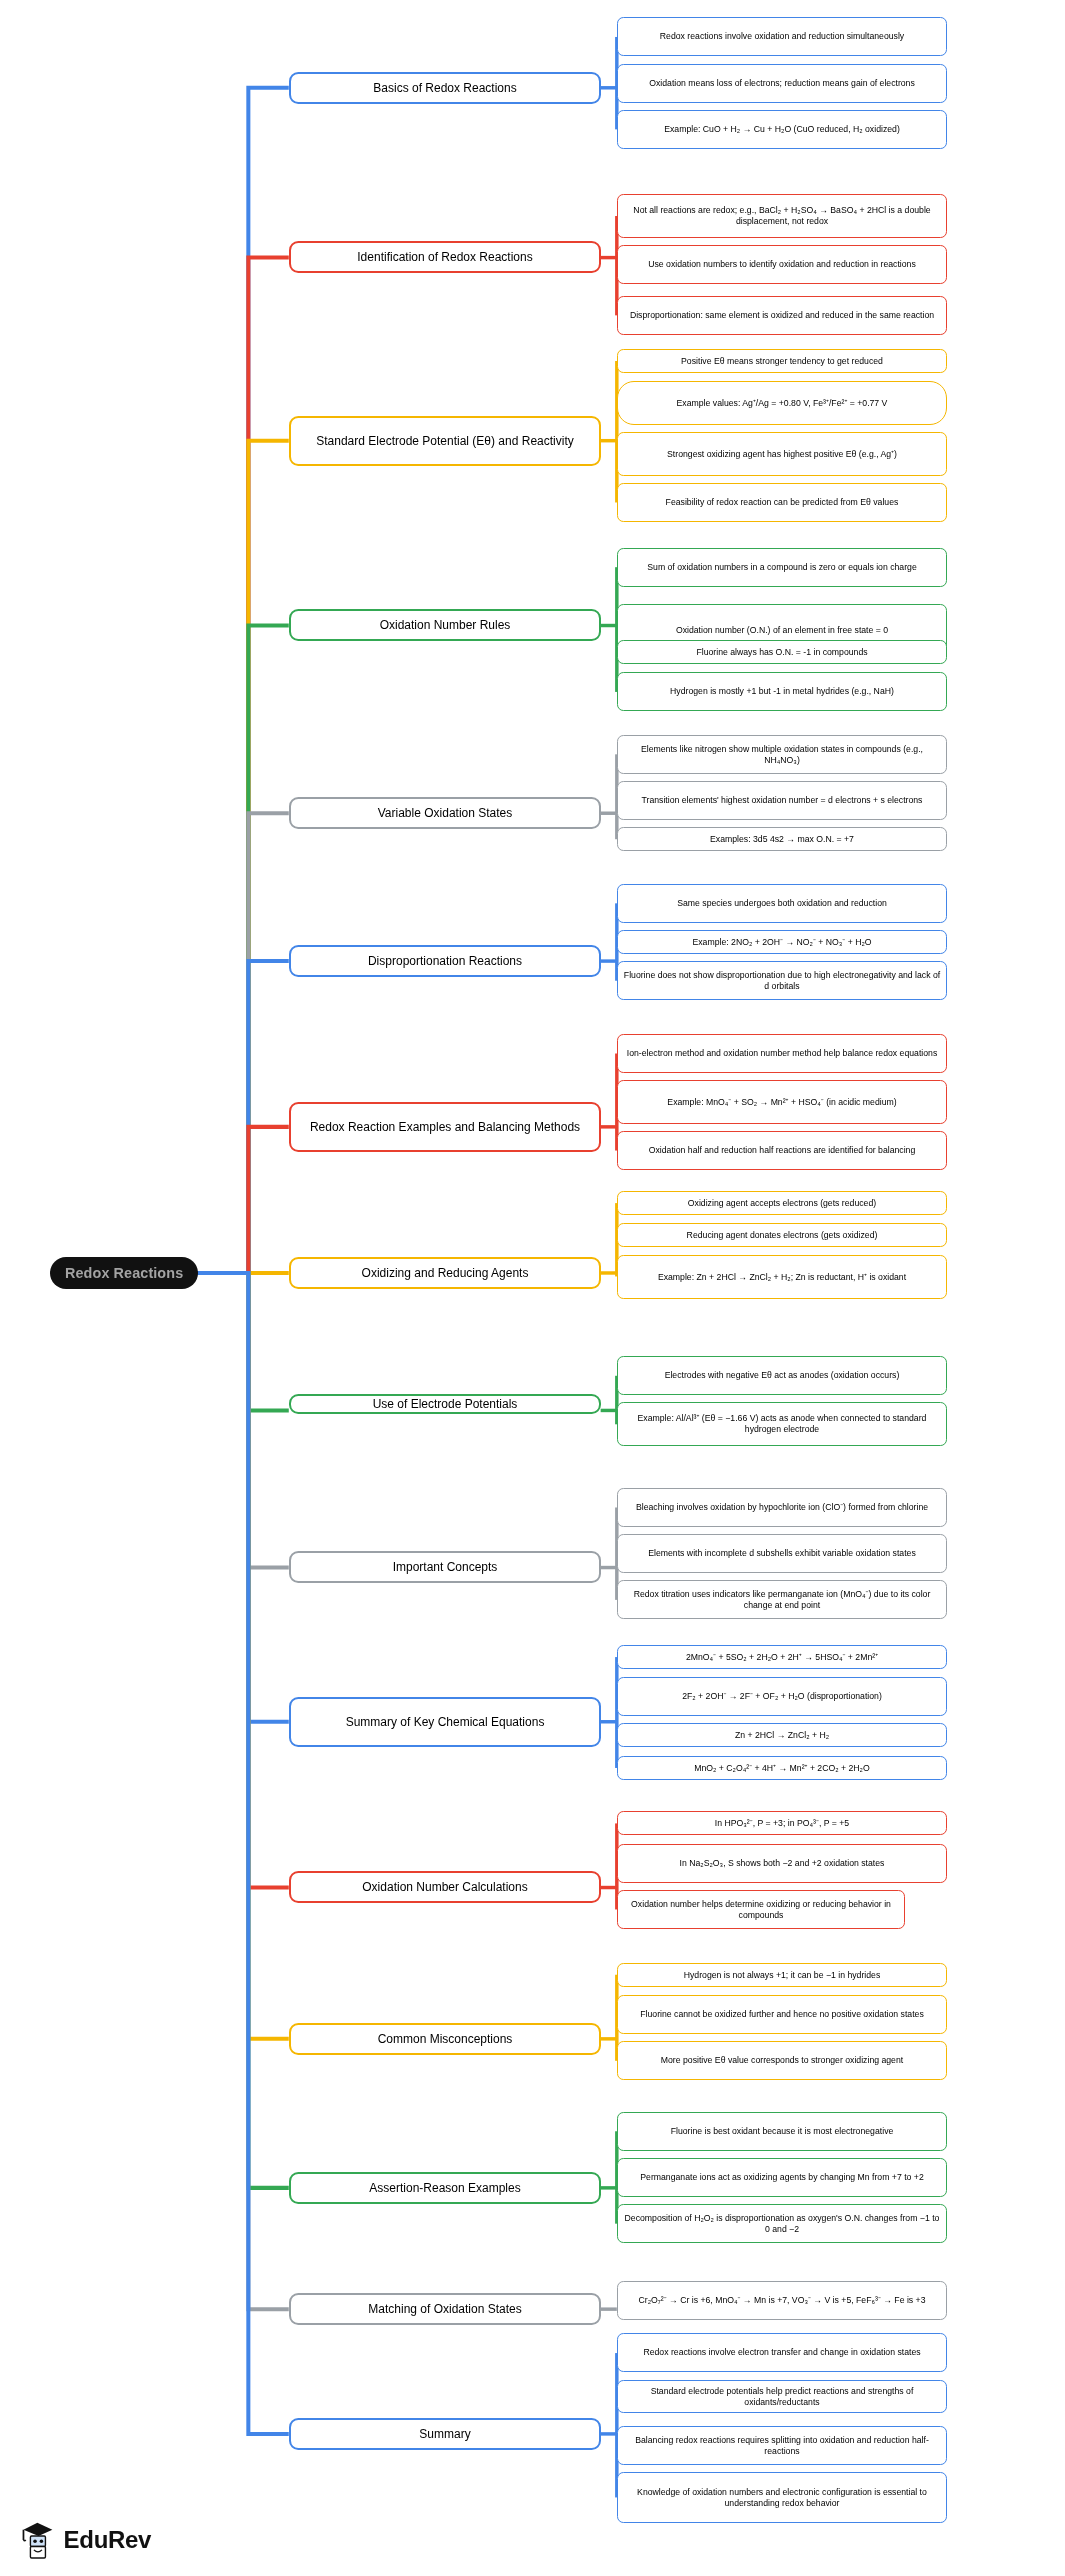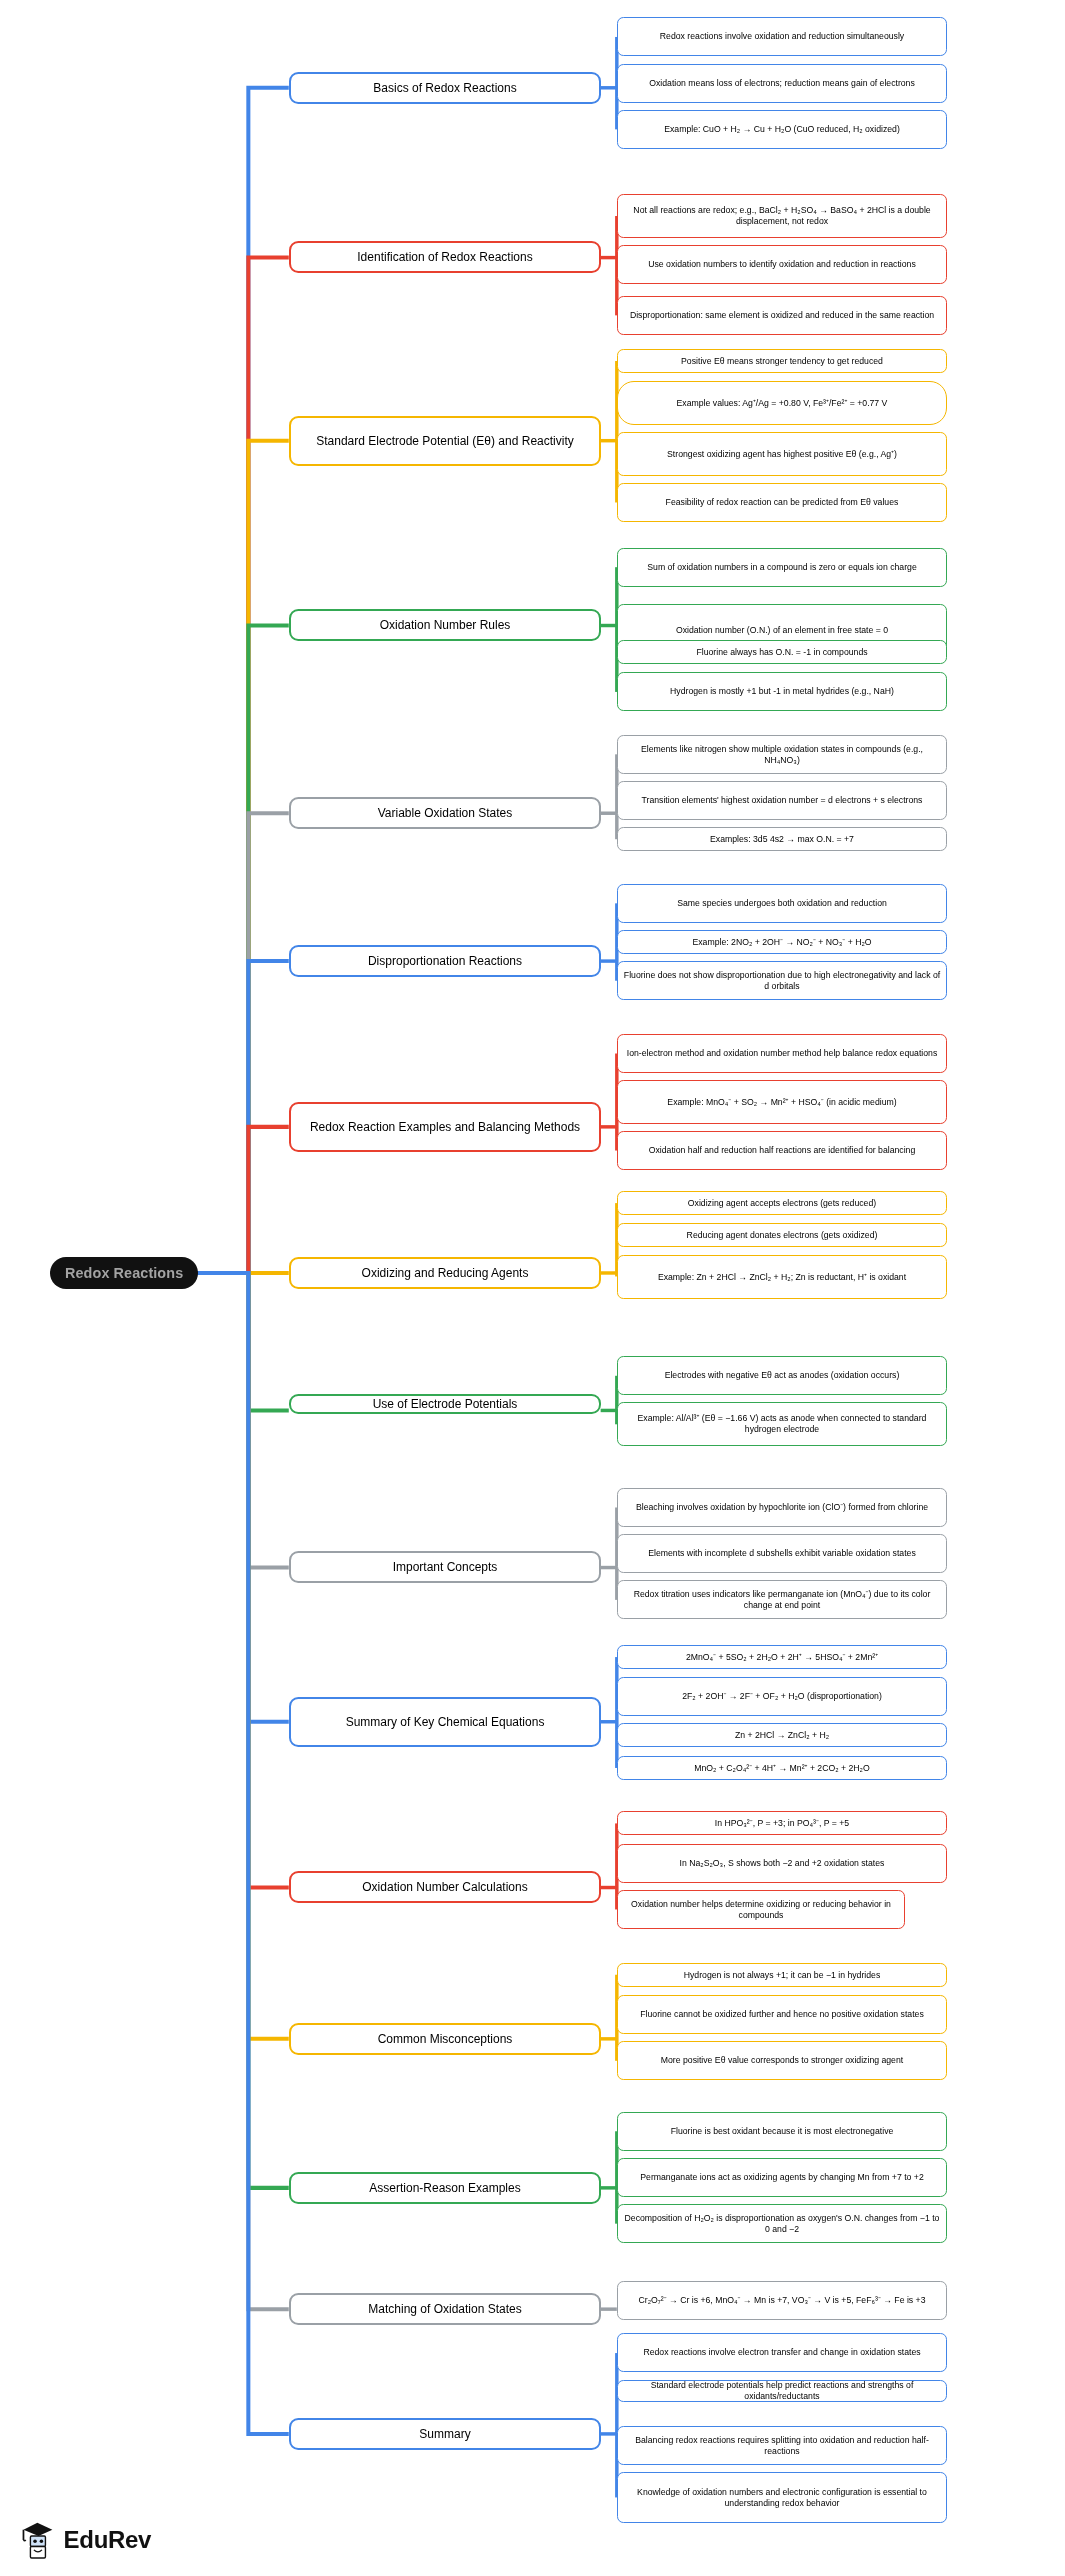--- a/index.html
+++ b/index.html
@@ -382,21 +382,21 @@
       </div>
       <div class="leaf-node" style="left: 617px; top: 2281px; width: 330px; height: 39px; border-color: rgb(154, 160, 166);">
         <span>Cr₂O₇²⁻ → Cr is +6, MnO₄⁻ → Mn is +7, VO₃⁻ → V is +5, FeF₆³⁻ → Fe is +3</span>
       </div>
       <div class="branch-node" style="left: 289px; top: 2418px; width: 312px; height: 32px; border-color: rgb(66, 133, 232);">
         <span>Summary</span>
       </div>
       <div class="leaf-node" style="left: 617px; top: 2333px; width: 330px; height: 39px; border-color: rgb(66, 133, 232);">
         <span>Redox reactions involve electron transfer and change in oxidation states</span>
       </div>
-      <div class="leaf-node" style="left: 617px; top: 2380px; width: 330px; height: 22px; border-color: rgb(66, 133, 232);">
+      <div class="leaf-node" style="left: 617px; top: 2380px; width: 330px; height: 33px; border-color: rgb(66, 133, 232);">
         <span>Standard electrode potentials help predict reactions and strengths of oxidants/reductants</span>
       </div>
       <div class="leaf-node" style="left: 617px; top: 2426px; width: 330px; height: 39px; border-color: rgb(66, 133, 232);">
         <span>Balancing redox reactions requires splitting into oxidation and reduction half-reactions</span>
       </div>
       <div class="leaf-node" style="left: 617px; top: 2472px; width: 330px; height: 51px; border-color: rgb(66, 133, 232);">
         <span>Knowledge of oxidation numbers and electronic configuration is essential to understanding redox behavior</span>
       </div>
     </div>
 

